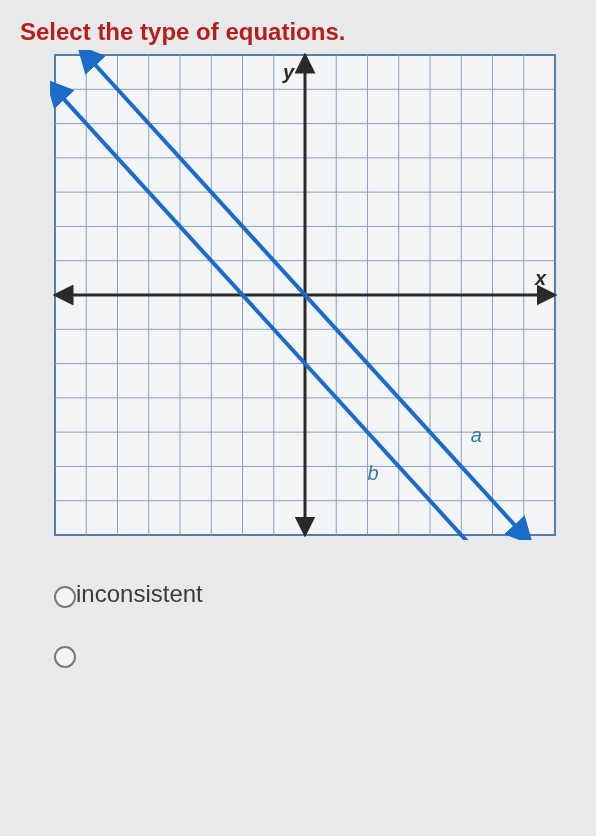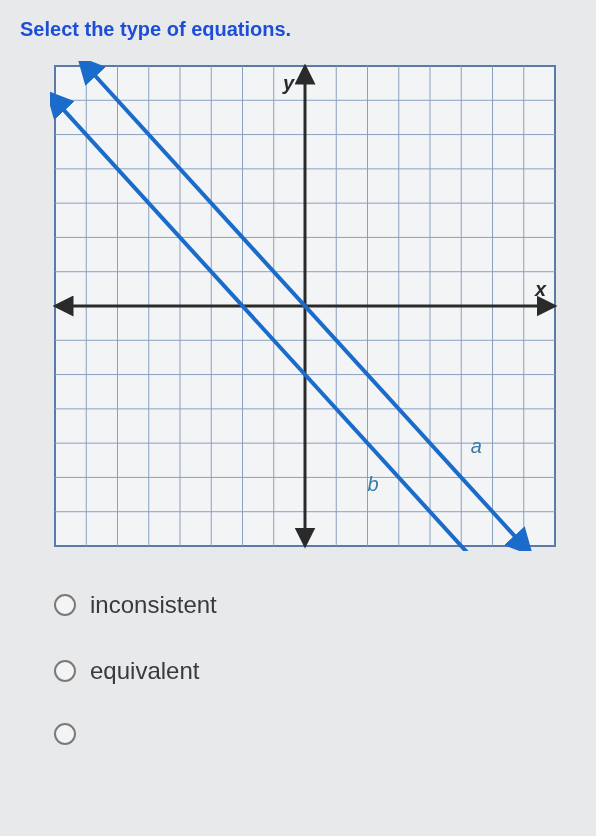--- a/index.html
+++ b/index.html
@@ -5,40 +5,39 @@
     * { box-sizing: border-box; margin: 0; padding: 0; }
     body {
       width: 596px;
       height: 836px;
       background: #e8e9ea;
       font-family: Arial, Helvetica, sans-serif;
       padding: 18px 20px;
       color: #3a3a3a;
     }
     .question-title {
-      font-size: 20px;
+      font-size: 24px;
       font-weight: bold;
-      color: #1d4ed8;
-      margin-bottom: 20px;
+      color: #b91c1c;
+      margin-bottom: 4px;
     }
     .chart-wrap {
       width: 510px;
       height: 490px;
       margin-left: 30px;
       position: relative;
     }
     svg.graph { width: 100%; height: 100%; display: block; }
     .options {
       margin-top: 40px;
       margin-left: 34px;
     }
     .option {
       display: flex;
-      align-items: center;
-      gap: 14px;
+      align-items: flex-end;
       margin-bottom: 38px;
       cursor: pointer;
     }
     .radio {
       width: 22px;
       height: 22px;
       border: 2px solid #7a7a7a;
       border-radius: 50%;
       background: #f4f4f4;
       flex: 0 0 auto;
@@ -128,18 +127,14 @@
   </svg>
 </div>
 
 <div class="options">
   <div class="option">
     <span class="radio"></span>
     <span class="option-label">inconsistent</span>
   </div>
   <div class="option">
     <span class="radio"></span>
-    <span class="option-label">equivalent</span>
-  </div>
-  <div class="option">
-    <span class="radio"></span>
   </div>
 </div>
 
 </body></html>

